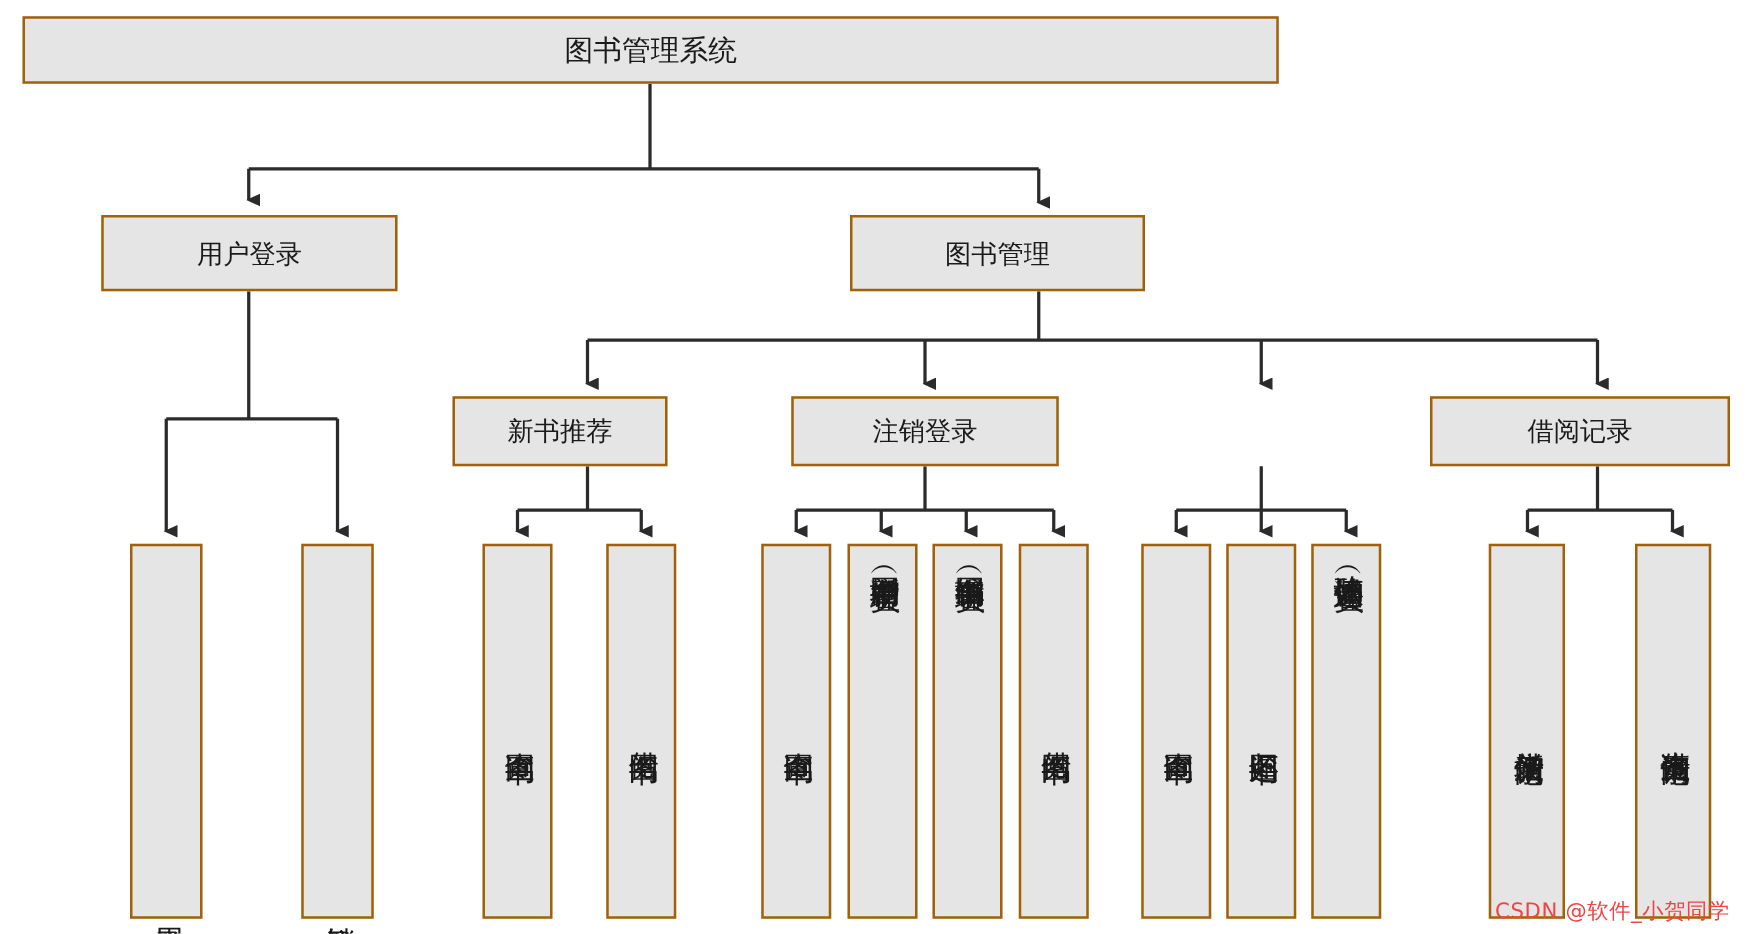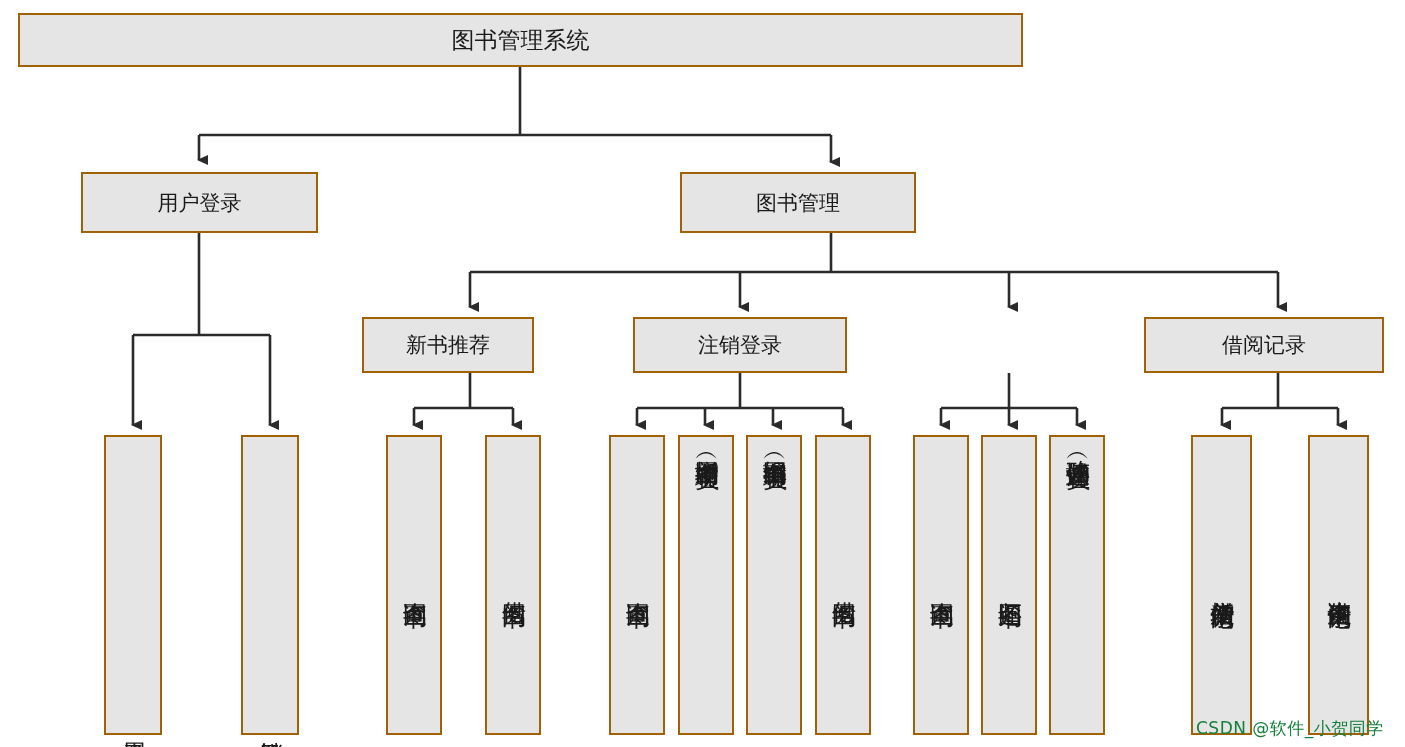--- a/index.html
+++ b/index.html
@@ -57,21 +57,21 @@
   .node.leaf {
     display: flex;
     justify-content: center;
   }
   .node.leaf.align-middle { align-items: center; }
   .node.leaf.align-top    { align-items: flex-start; padding-top: 4px; }
   .node.leaf.align-bottom { align-items: flex-end; padding-bottom: 6px; }
 
   .watermark {
     position: absolute;
-    color: #15803d;
+    color: #ef4444;
     font-size: 17px;
     white-space: nowrap;
     letter-spacing: 0.5px;
   }
 </style>
 </head>
 <body>
 
 <div id="canvas">
 

